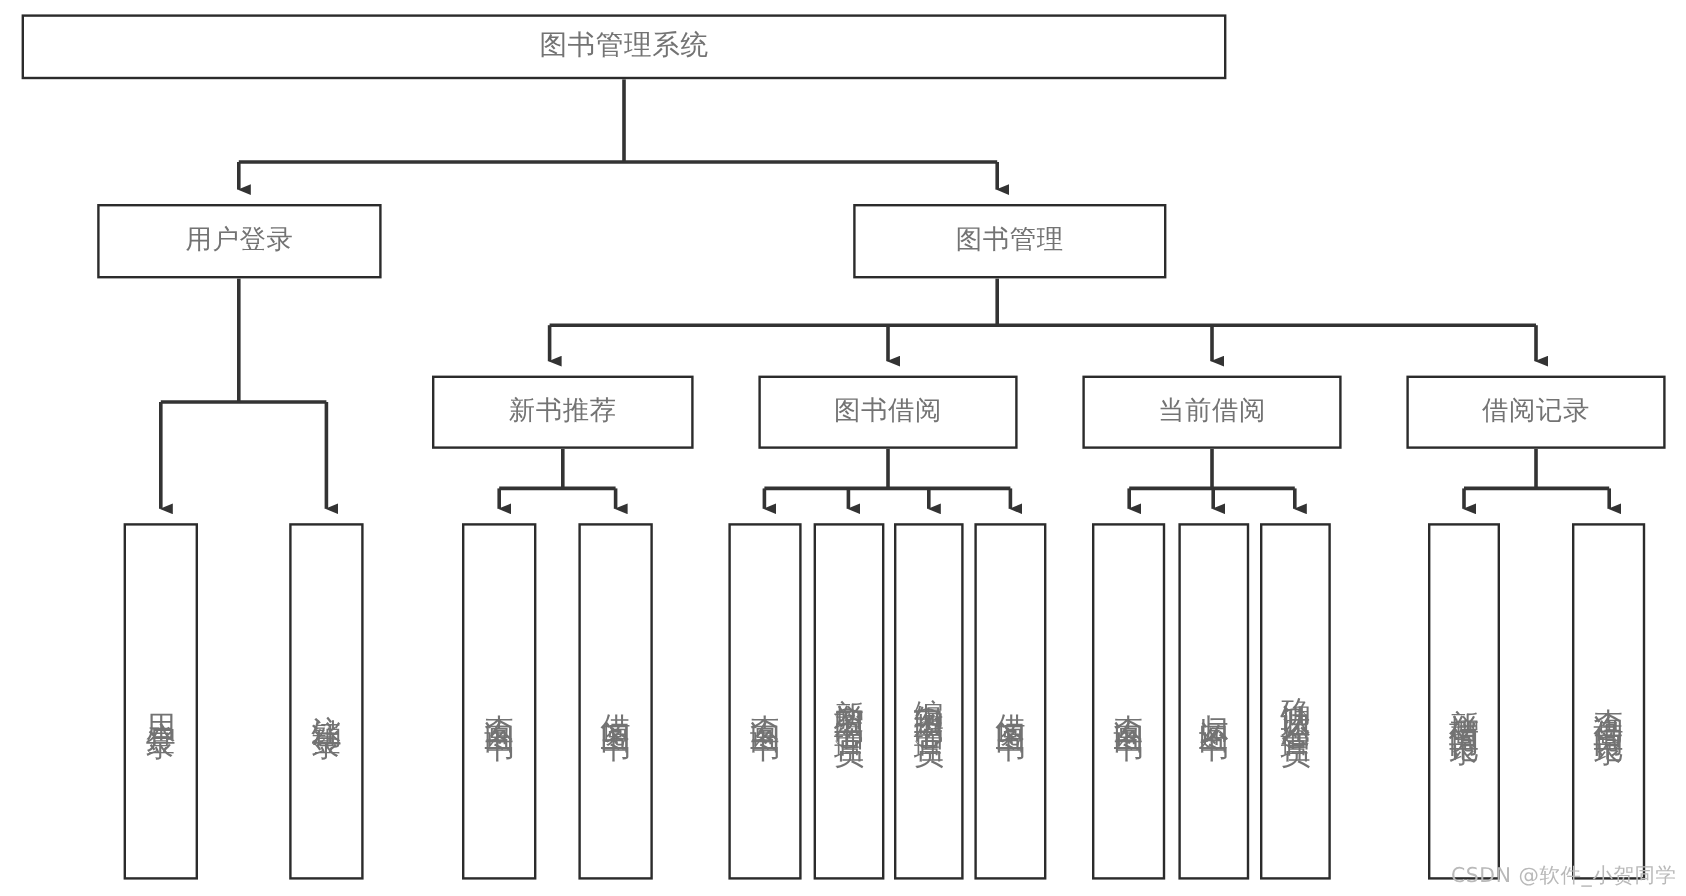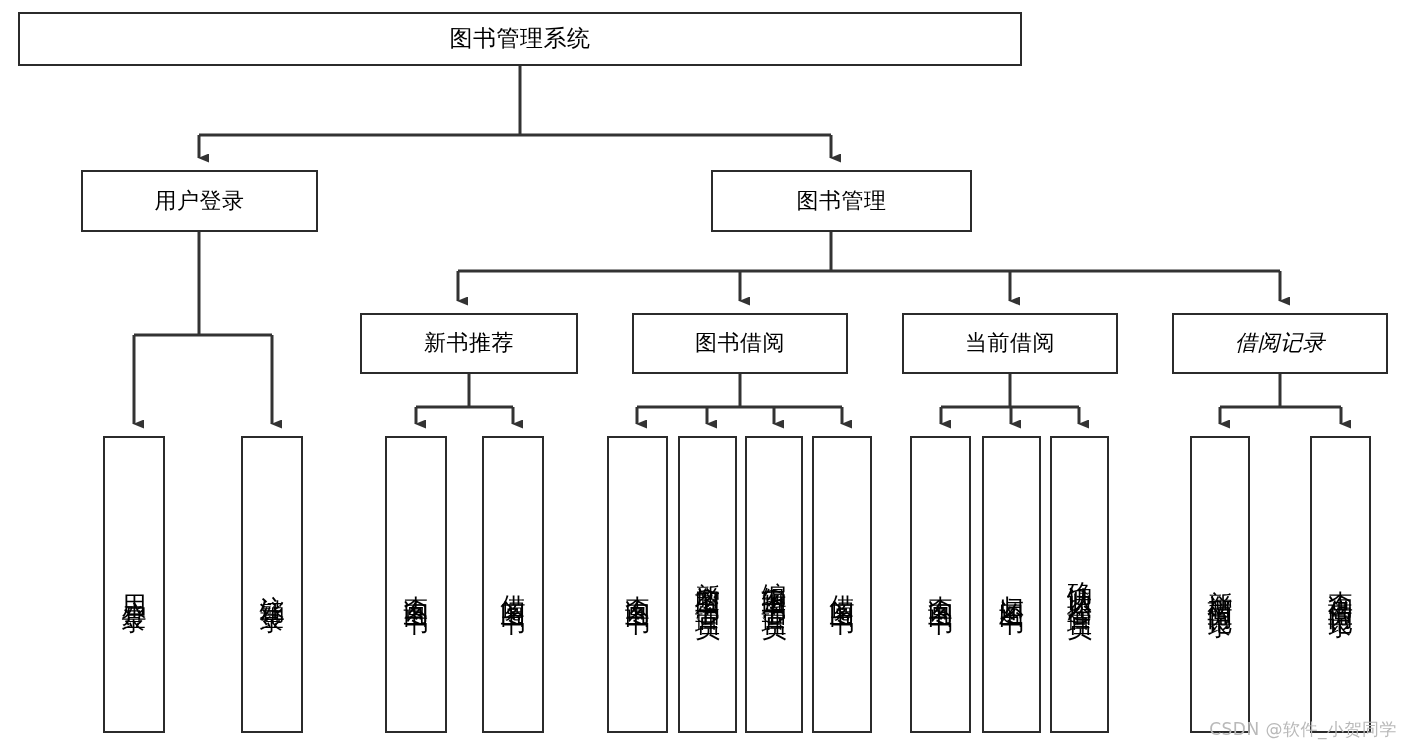--- a/index.html
+++ b/index.html
@@ -31,21 +31,21 @@
     position: absolute;
     box-sizing: border-box;
     background: #ffffff;
     border: 2px solid #2b2b2b;
     display: flex;
     align-items: center;
     justify-content: center;
     z-index: 3;
   }
   .node .label {
-    color: #000000;
+    color: #737373;
     line-height: 1.12;
     text-align: center;
     white-space: nowrap;
   }
   
   .node.horiz .label {
     font-size: 22px;
     letter-spacing: 0.5px;
   }
   .node.root .label {
@@ -151,21 +151,21 @@
   </div>
 
   <div class="node horiz" style="left:902px; top:313px; width:216px; height:61px;">
     <span class="label">当前借阅</span>
   </div>
 
   <div class="node horiz" style="left:632px; top:313px; width:216px; height:61px;">
     <span class="label">图书借阅</span>
   </div>
 
-  <div class="node horiz" style="left:1172px; top:313px; width:216px; height:61px;font-style:italic;">
+  <div class="node horiz" style="left:1172px; top:313px; width:216px; height:61px;">
     <span class="label">借阅记录</span>
   </div>
 
   <div class="node vert" style="left:103px; top:436px; width:62px; height:297px;">
     <span class="label" style="font-size: 25px; letter-spacing: 5px;">用户登录</span>
   </div>
 
   <div class="node vert" style="left:241px; top:436px; width:62px; height:297px;">
     <span class="label" style="font-size: 25px; letter-spacing: 5px;">注销登录</span>
   </div>

